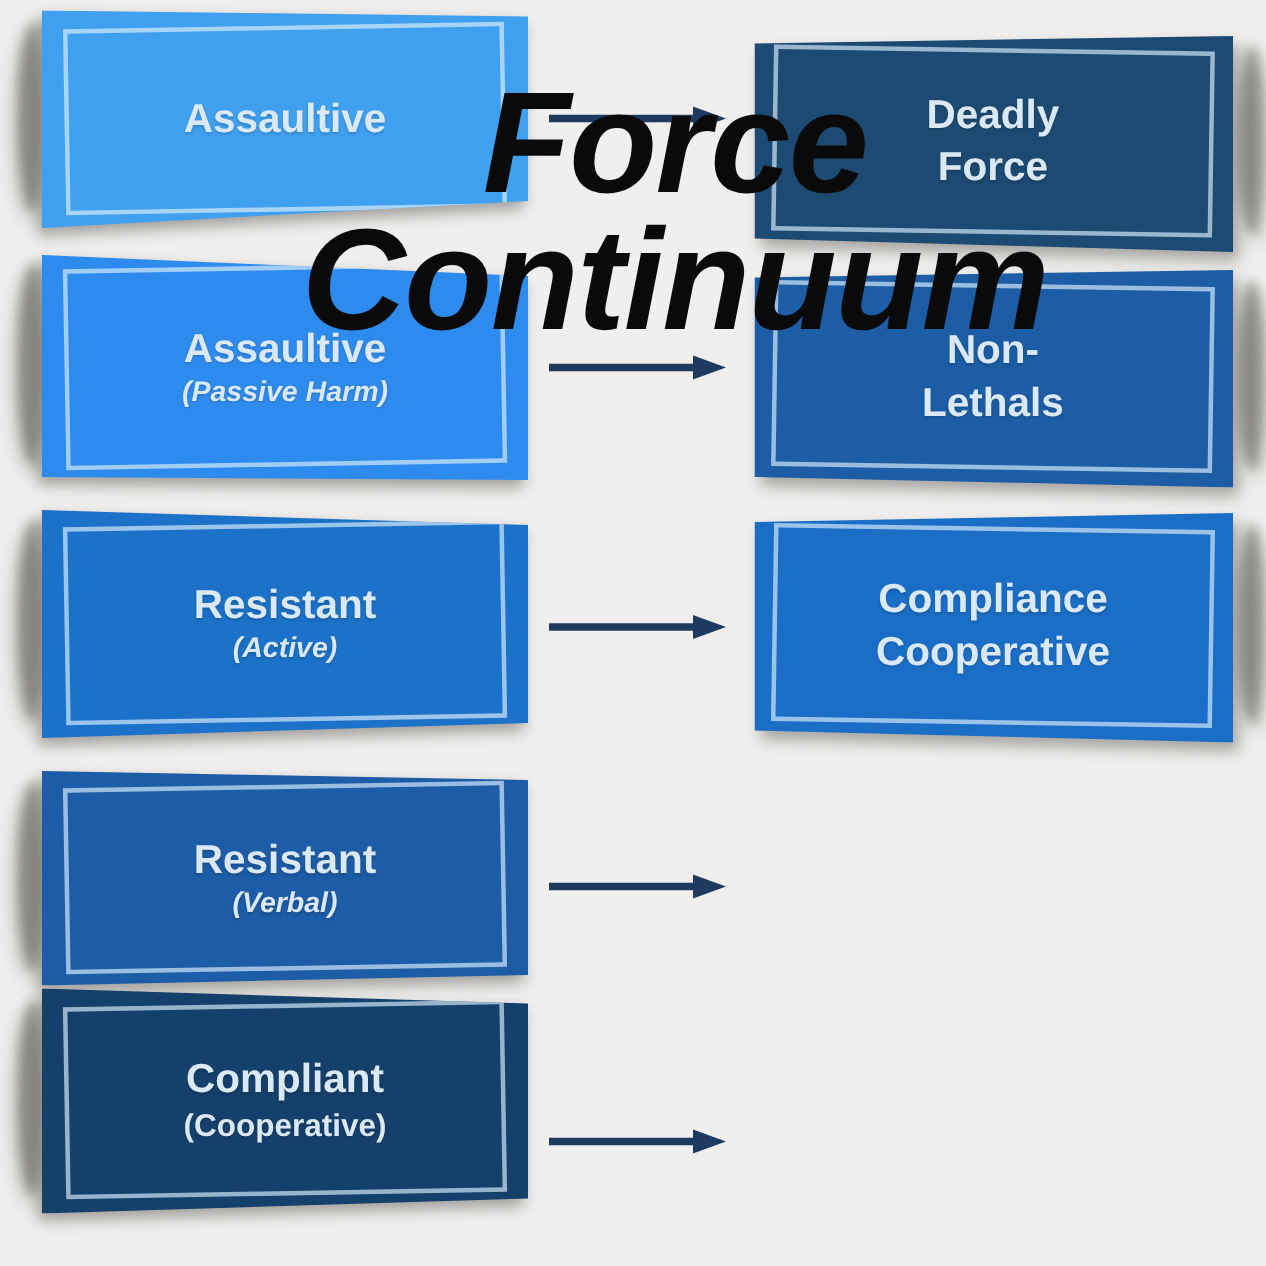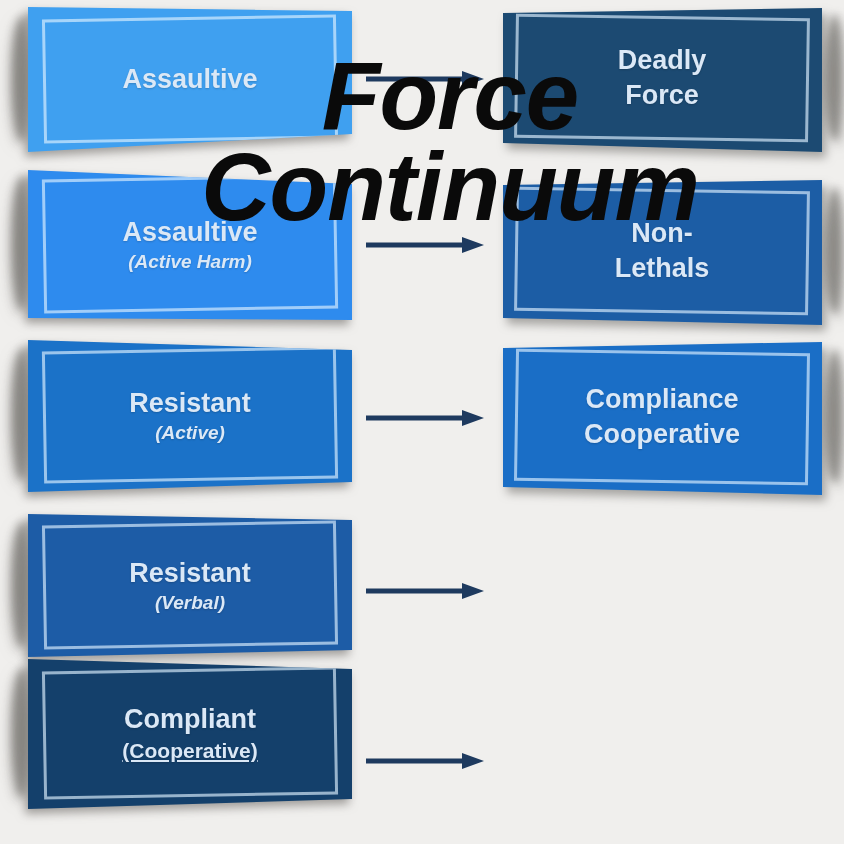--- a/index.html
+++ b/index.html
@@ -66,21 +66,21 @@
   .label{
     font-size:27px; font-weight:bold; line-height:1.28;
     white-space:pre-line;
     text-shadow:0 1px 2px rgba(0,0,0,.18);
   }
   .sub{
     font-size:19px; font-weight:bold; font-style:italic;
     line-height:1.18; white-space:pre-line; margin-top:2px;
     text-shadow:0 1px 2px rgba(0,0,0,.18);
   }
-  .sub.upright{ font-style:normal; font-size:21px;text-decoration:underline; }
+  .sub.upright{ font-style:normal; font-size:21px; }
 
   
   .arrow{
     position:absolute; left:366px;
     width:118px; height:22px; z-index:5;
   }
   .arrow svg{ display:block; width:118px; height:22px; }
 
   
   .title{
@@ -107,38 +107,38 @@
         <div class="label">Assaultive</div>
       </div>
     </div>
   </div>
   <div class="arrow" style="top: 68px; color: rgb(30, 58, 95);">
     <svg viewBox="0 0 118 22">
         <line x1="0" y1="11" x2="98" y2="11" stroke="currentColor" stroke-width="5"></line>
         <polygon points="96,3 118,11 96,19" fill="currentColor"></polygon>
       </svg>
   </div>
-  <div class="wrap side-r" style="top:3px;height:150px">
+  <div class="wrap side-r" style="top:19px;height:150px">
     <div class="curl"></div>
     <div class="box r1r" style="background-color: rgb(28, 74, 114);">
       <div class="inner"></div>
       <div class="content">
         <div class="label">Deadly
 Force</div>
       </div>
     </div>
   </div>
 
   <div class="wrap side-l" style="top:164px;height:160px">
     <div class="curl"></div>
     <div class="box r2l" style="background-color: rgb(46, 139, 238);">
       <div class="inner"></div>
       <div class="content">
         <div class="label">Assaultive</div>
-        <div class="sub">(Active Harm)</div>
+        <div class="sub">(Passive Harm)</div>
       </div>
     </div>
   </div>
   <div class="arrow" style="top: 234px; color: rgb(30, 58, 95);">
     <svg viewBox="0 0 118 22">
         <line x1="0" y1="11" x2="98" y2="11" stroke="currentColor" stroke-width="5"></line>
         <polygon points="96,3 118,11 96,19" fill="currentColor"></polygon>
       </svg>
   </div>
   <div class="wrap side-r" style="top:176px;height:150px">

